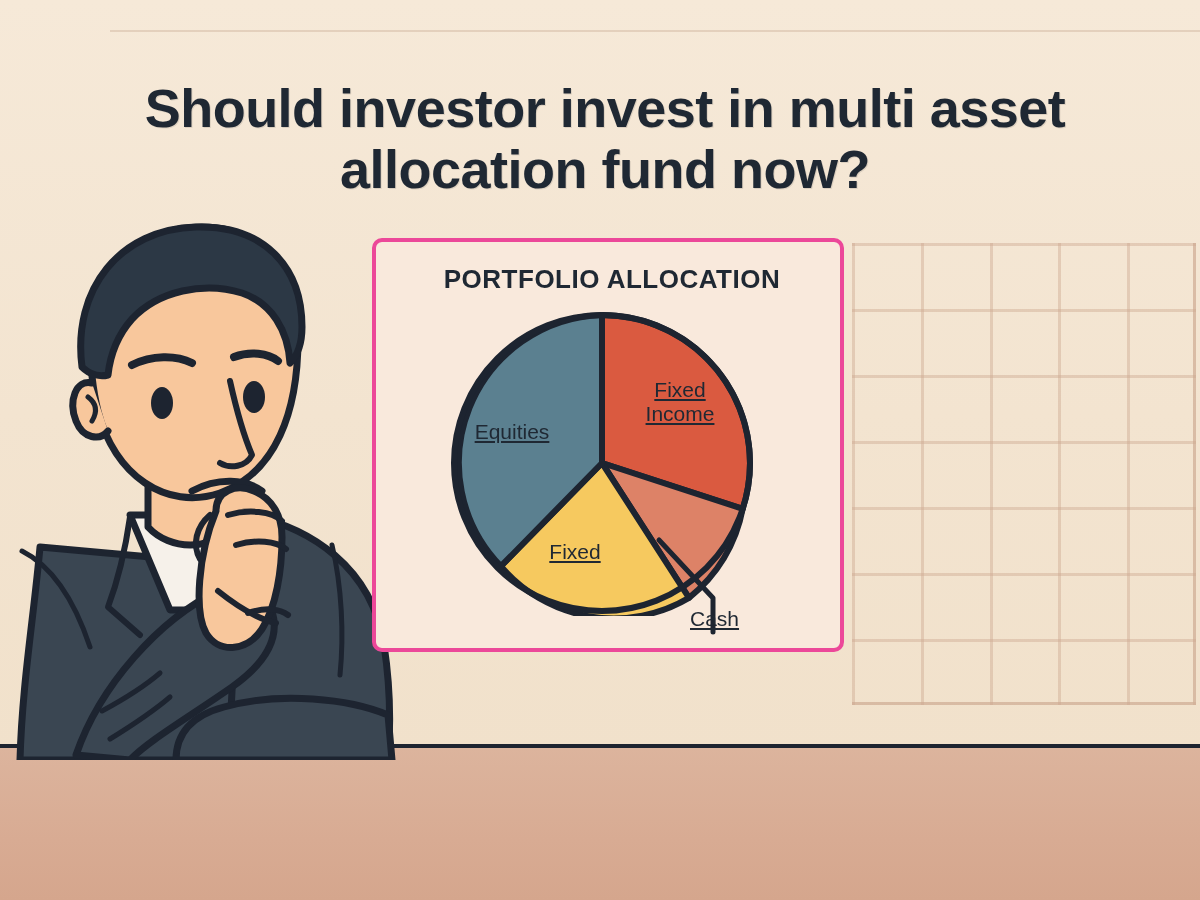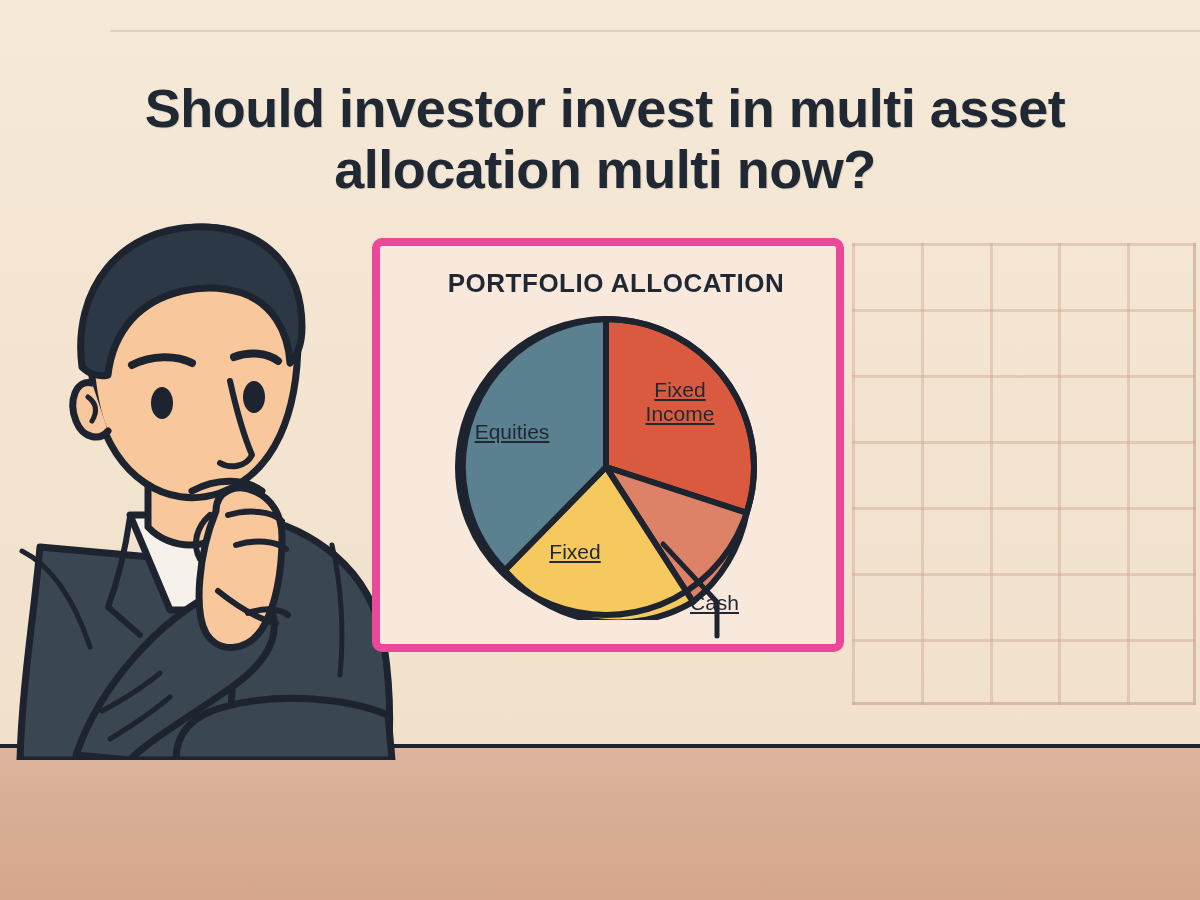--- a/index.html
+++ b/index.html
@@ -75,21 +75,21 @@
   }
   .headline .l1 { display:block; }
   .headline .l2 { display:block; }
 
   
   .chart-card {
     position: absolute;
     left: 372px; top: 238px;
     width: 472px; height: 414px;
     background: #f9e9dc;
-    border: 8px solid #ec4899;
+    border: 4px solid #ec4899;
     border-radius: 10px;
     box-sizing: border-box;
   }
   .chart-title {
     position: absolute;
     left: 0; top: 22px;
     width: 472px;
     text-align: center;
     font-size: 26px;
     font-weight: 700;
@@ -109,41 +109,41 @@
     font-weight: 500;
     color: #1f2833;
     text-align: center;
     line-height: 1.12;
     white-space: pre-line;
     text-decoration: underline;
   }
   .lbl-equities { left: 447px; top: 420px; width: 130px; }
   .lbl-fixed    { left: 620px; top: 378px; width: 120px; }
   .lbl-gold     { left: 525px; top: 540px; width: 100px; }
-  .lbl-cash     { left: 690px; top: 591px; width: 100px; text-align:left; }
+  .lbl-cash     { left: 690px; top: 607px; width: 100px; text-align:left; }
 
   
   .person { position:absolute; left:-20px; top:215px; width:470px; height:545px; }
 </style>
 </head>
 <body>
 
 <div id="stage">
 
   <div class="wall"></div>
   <div class="wall-seam"></div>
 
   <div class="grid-board"></div>
 
   <div class="desk-edge"></div>
   <div class="desk"></div>
 
   <div class="headline">
     <span class="l1">Should investor invest in multi asset</span>
-    <span class="l2">allocation multi now?</span>
+    <span class="l2">allocation fund now?</span>
   </div>
 
   <svg class="person" viewBox="0 0 470 545">
     <g fill="none" stroke="#1d2430" stroke-width="7" stroke-linecap="round" stroke-linejoin="round">
 
       <path d="M60 332 C 54 400, 42 470, 40 545 L 300 545 C 300 470, 292 400, 282 352 Z" fill="#3a4652"></path>
 
       <path d="M150 300 L 190 395 L 240 395 L 250 300 Z" fill="#f6f1ea"></path>
 
       <path d="M268 300 C 330 312, 392 352, 404 430 C 412 482, 410 520, 408 545 L 250 545 C 250 470, 258 390, 268 300 Z" fill="#3a4652"></path>

